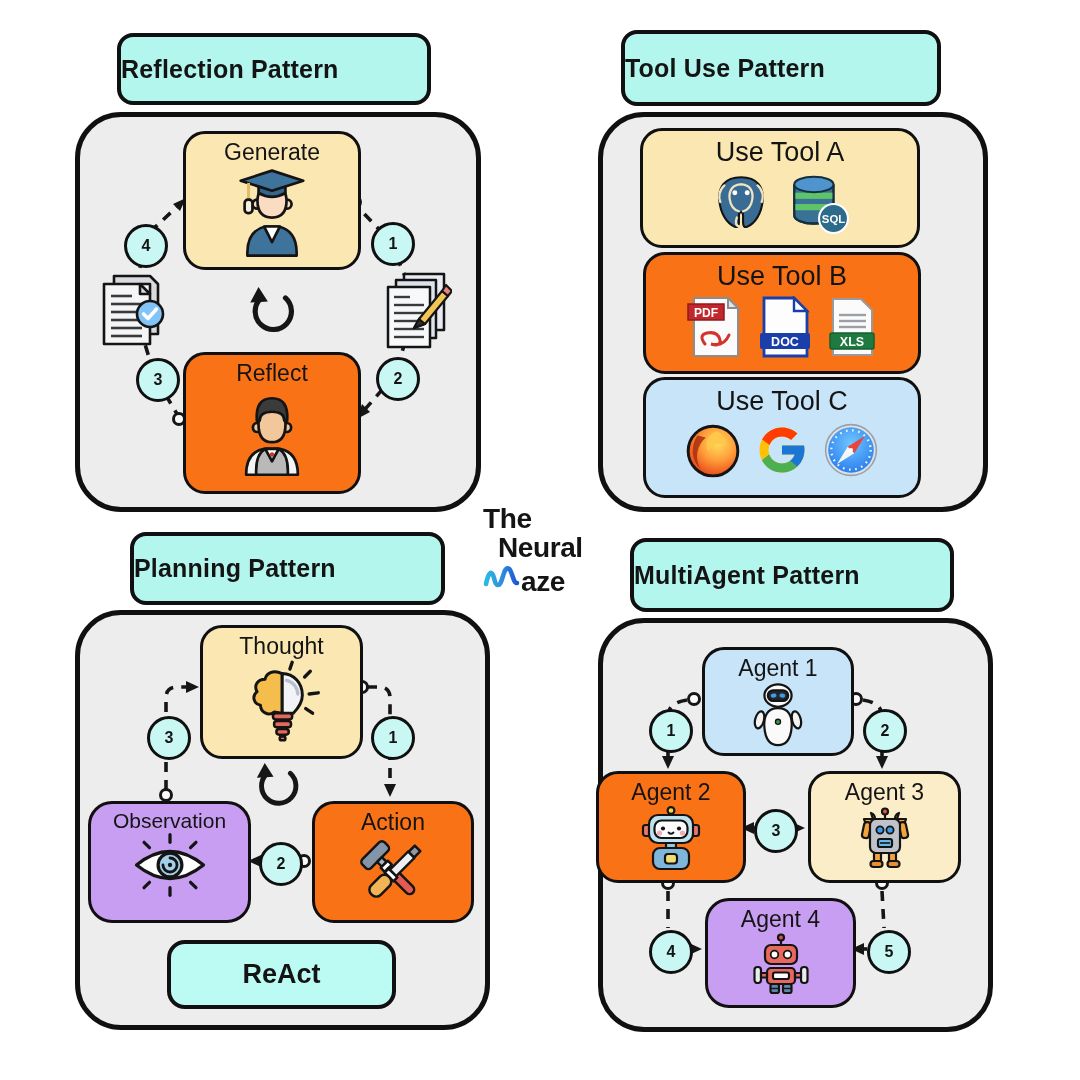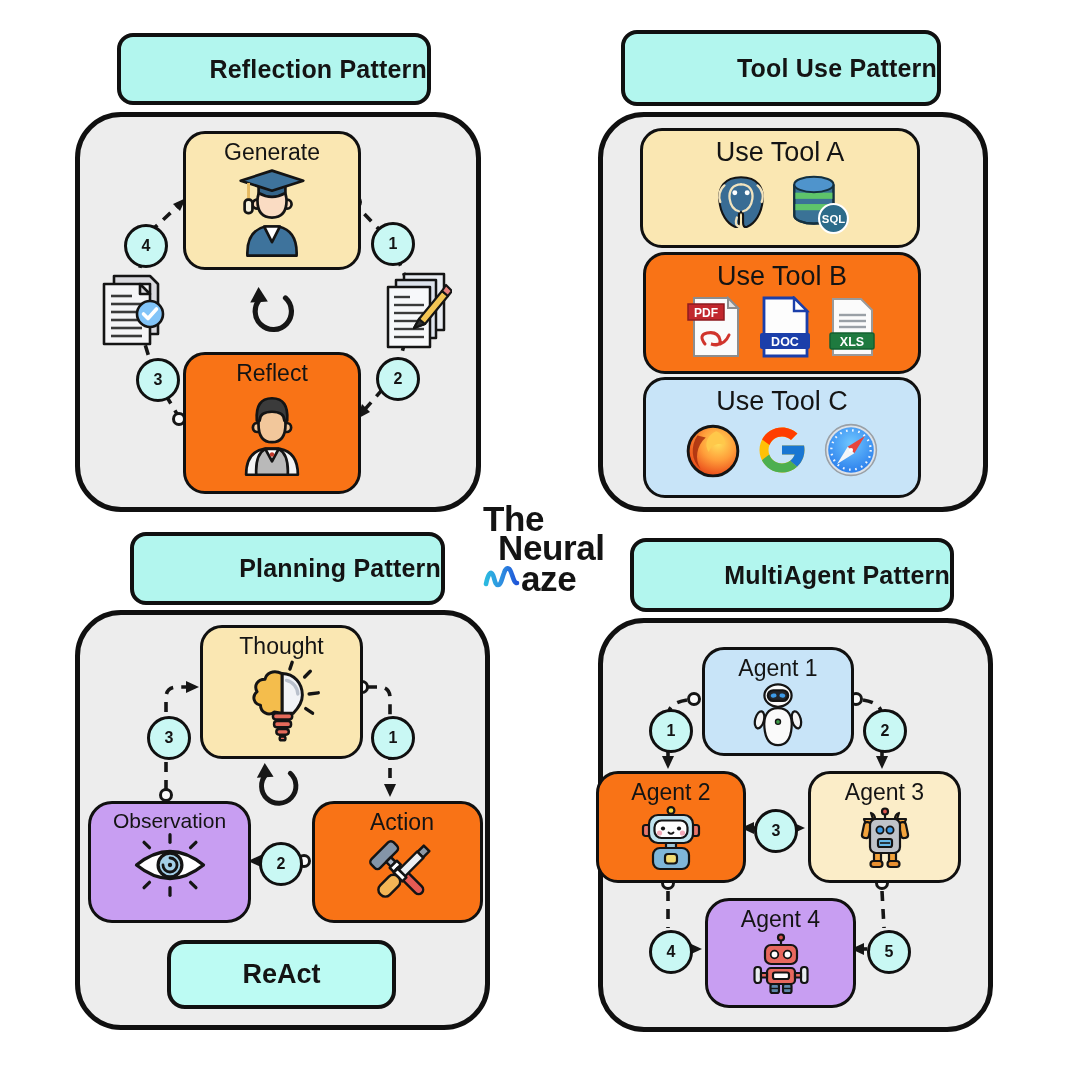--- a/index.html
+++ b/index.html
@@ -1,19 +1,19 @@
 <!DOCTYPE html>
 <html><head>
 <meta charset="utf-8">
 <style>
   html,body{margin:0;padding:0;background:#fff;}
   .canvas{position:relative;width:1080px;height:1080px;background:#ffffff;
           font-family:"Liberation Sans",sans-serif;color:#141414;overflow:hidden;}
   .hdr{position:absolute;background:#B2F6EE;border:4px solid #101010;border-radius:16px;
-       display:flex;align-items:center;justify-content:flex-end;font-weight:bold;font-size:25px;
+       display:flex;align-items:center;justify-content:flex-start;font-weight:bold;font-size:25px;
        letter-spacing:.2px;z-index:3;}
   .panel{position:absolute;background:#EDEDED;border:5px solid #101010;border-radius:46px;z-index:1;}
   .box{position:absolute;border:3.2px solid #101010;border-radius:22px;display:flex;
        flex-direction:column;align-items:center;justify-content:flex-start;z-index:3;}
   .box .lbl{font-weight:normal;font-size:23px;margin-top:5px;}
   .bigbox .lbl{font-size:27px;margin-top:6px;}
   .iconrow{display:flex;align-items:center;justify-content:center;gap:14px;margin-top:4px;}
   .yellow{background:#FAE7B2;} .yellow2{background:#FBEDC8;} .pink{background:#f97316;}
   .blue{background:#C8E4F8;} .purple{background:#C89EF2;border-radius:24px;}
   .sc{position:absolute;width:38px;height:38px;border-radius:50%;background:#C9F8F4;
@@ -22,21 +22,21 @@
   .icon{position:absolute;z-index:3;line-height:0;}
   .react{position:absolute;background:#BCFBF3;border:4px solid #101010;border-radius:18px;
        display:flex;align-items:center;justify-content:center;font-weight:bold;font-size:27px;z-index:3;}
   svg.overlay{position:absolute;left:0;top:0;width:1080px;height:1080px;z-index:2;pointer-events:none;}
   .overlay path,.overlay line{stroke:#161616;fill:none;}
   .dash{stroke-width:3.6px;stroke-dasharray:10 8;}
   .solid{stroke-width:3.6px;}
   .ring{fill:#FBFBFB;stroke:#161616;stroke-width:3px;}
   .ah{fill:#161616;stroke:none;}
   .logo{position:absolute;left:483px;top:504px;z-index:3;font-weight:bold;
-        font-size:35px;line-height:29px;letter-spacing:-0.4px;}
+        font-size:28px;line-height:29px;letter-spacing:-0.4px;}
   .logo .l2{margin-left:15px;} .logo .l3{display:flex;align-items:flex-end;}
   .logo .l3 svg{margin:0 1px 3px 0;}
   svg text{font-family:"Liberation Sans",sans-serif;font-weight:bold;}
 </style>
 </head>
 <body>
 
 <div class="canvas">
 
   <div class="panel" style="left:75px;top:112px;width:396px;height:390px;"></div>
@@ -325,21 +325,21 @@
             <line x1="18" y1="13" x2="13" y2="8"></line>
         <line x1="56" y1="45" x2="61" y2="50"></line>
             <line x1="18" y1="45" x2="13" y2="50"></line>
       </g>
       <path d="M6 29 Q37 4 68 29 Q37 54 6 29 Z" fill="#ffffff" stroke="#141414" stroke-width="3" stroke-linejoin="round"></path>
       <circle cx="37" cy="29" r="11" fill="#A3CFE8" stroke="#141414" stroke-width="3"></circle>
       <path d="M37 22.5 a6.5 6.5 0 1 1 -6.5 6.5" fill="none" stroke="#141414" stroke-width="2.6" stroke-linecap="round"></path>
       <circle cx="37" cy="29" r="2" fill="#141414"></circle>
     </svg></span>
   </div>
-  <div class="box pink" style="left:312px;top:801px;width:156px;height:116px;padding-left:9px;">
+  <div class="box pink" style="left:312px;top:801px;width:156px;height:116px;">
     <div class="lbl">Action</div>
     <span><svg width="74" height="74" viewBox="0 0 66 66">
       <g transform="rotate(-45 33 33)" stroke="#141414" stroke-width="2.2" stroke-linejoin="round">
         <rect x="19" y="5" width="28" height="11" rx="3.5" fill="#8495A8"></rect>
         <rect x="30" y="16" width="6" height="6" fill="#A7B3C2"></rect>
         <rect x="28.5" y="22" width="9" height="5" fill="#ffffff"></rect>
         <rect x="29" y="27" width="8" height="31" rx="4" fill="#E65A54"></rect>
       </g>
       <g transform="rotate(45 33 33)" stroke="#141414" stroke-width="2.2" stroke-linejoin="round">
         <rect x="29.5" y="2" width="7" height="8" fill="#8E98A3"></rect>

